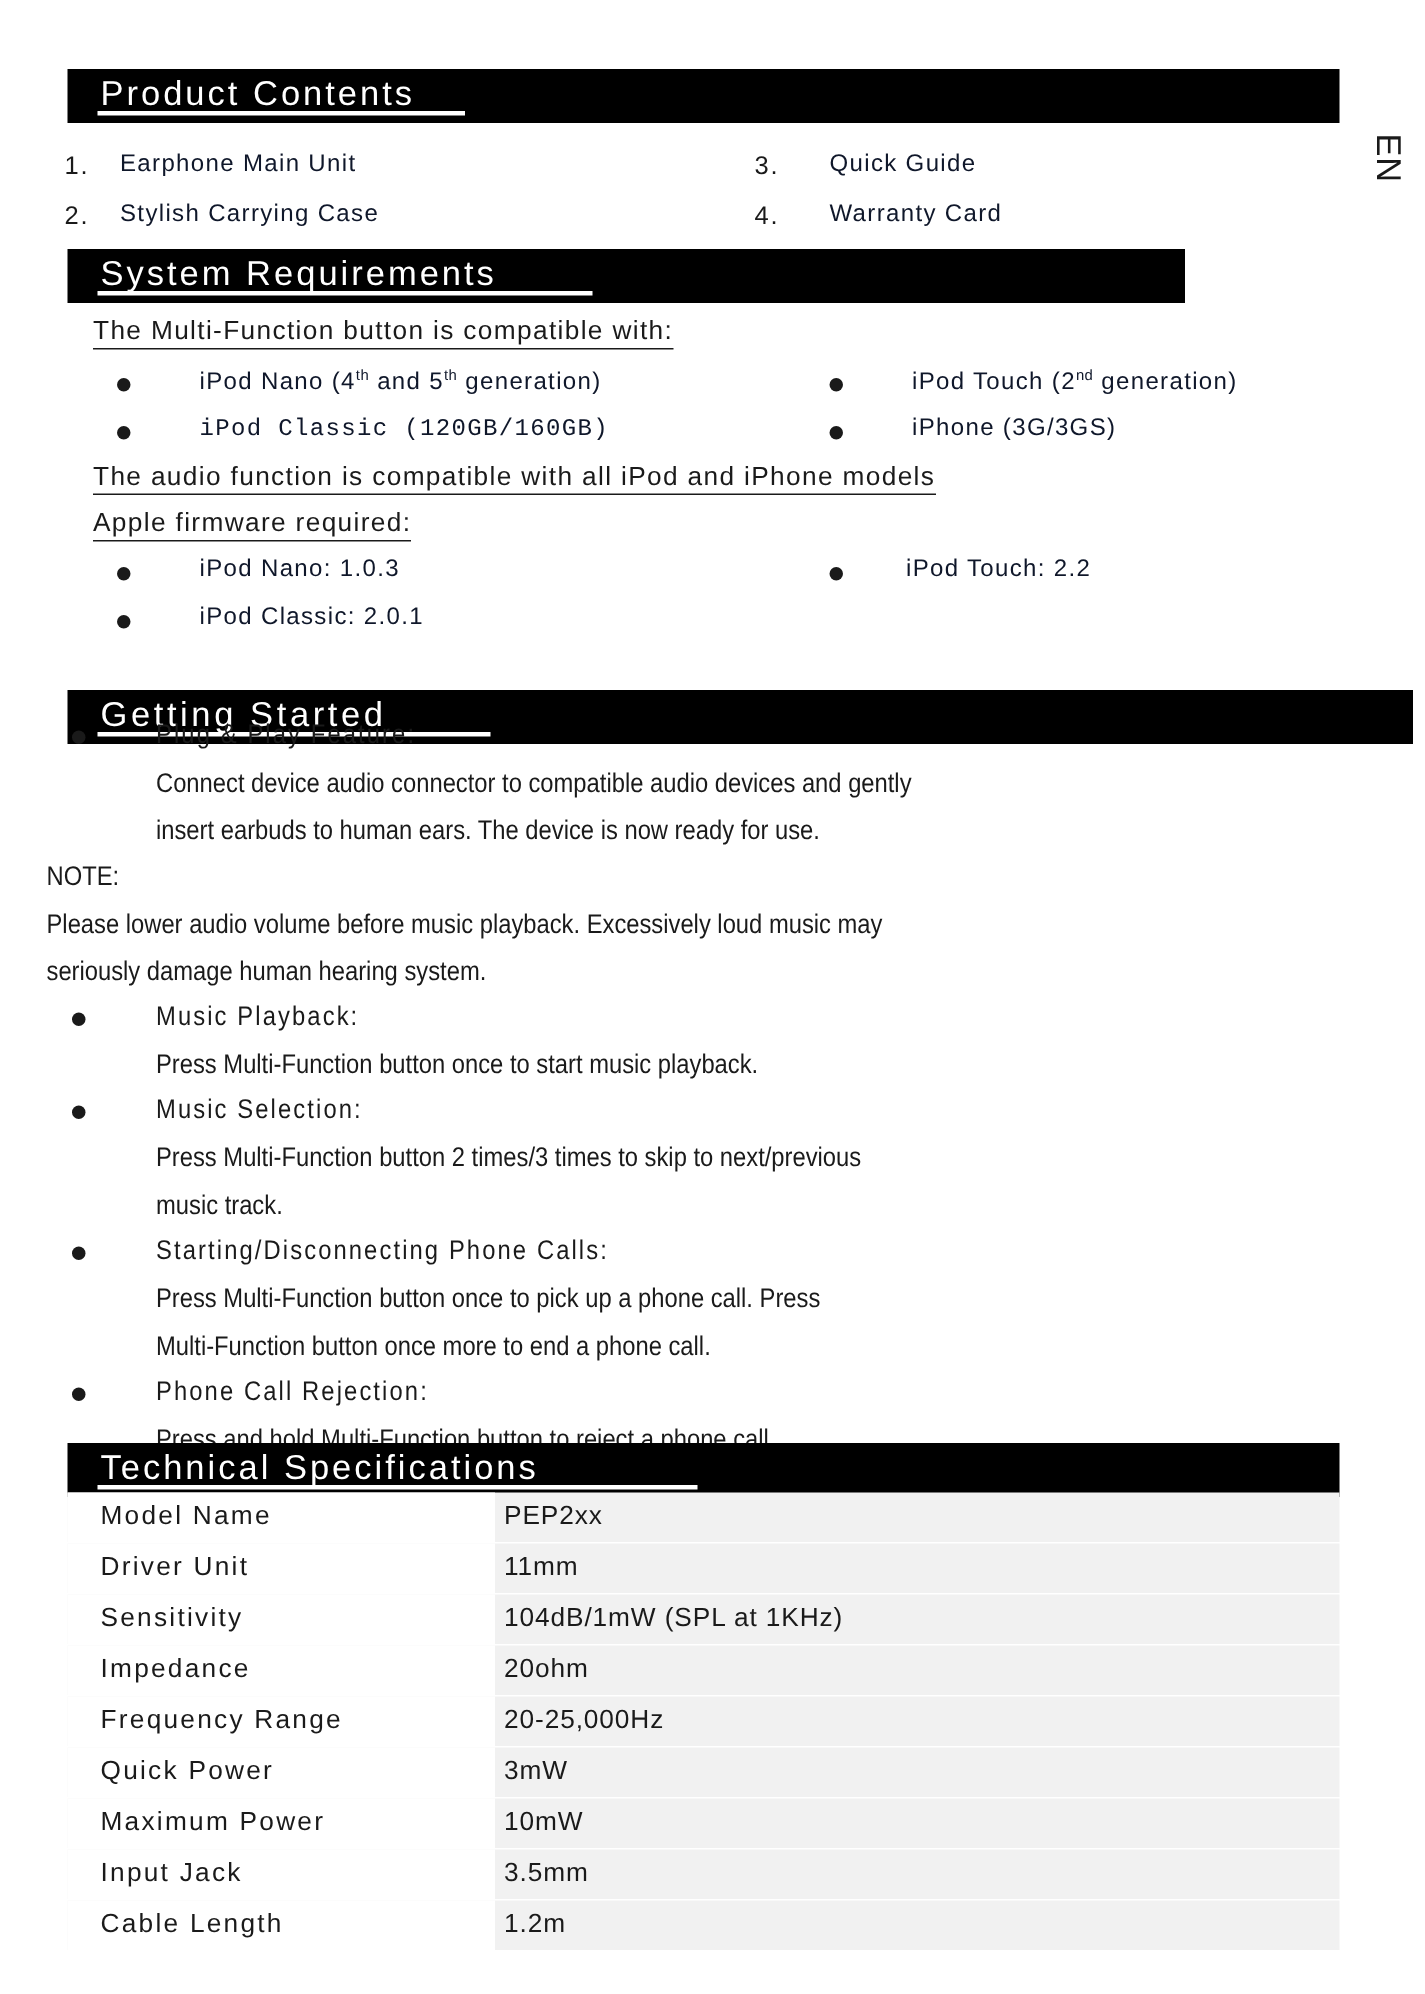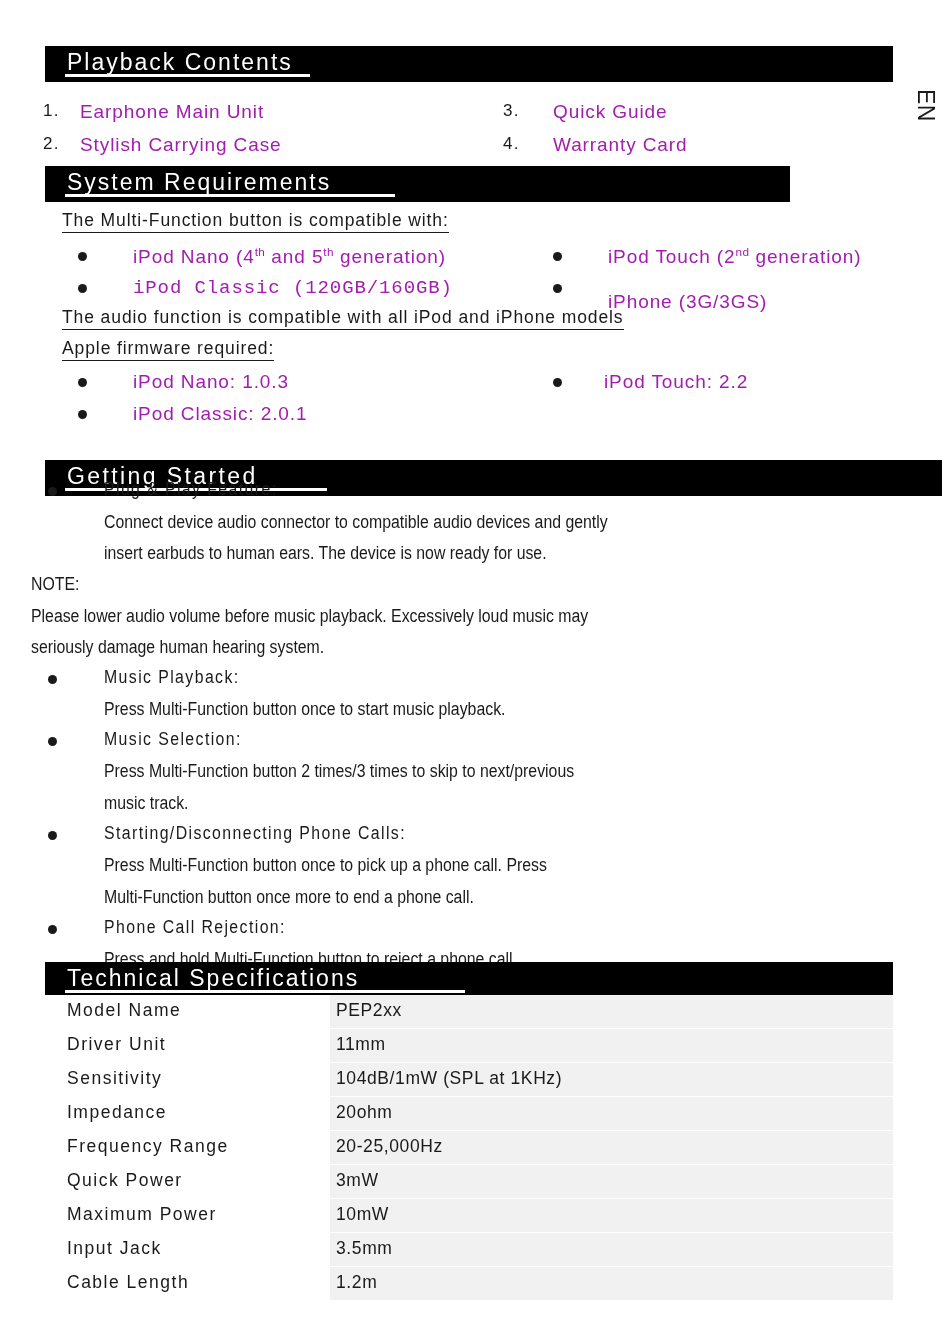--- a/index.html
+++ b/index.html
@@ -56,24 +56,24 @@
     position: absolute;
     left: 20px;
     bottom: 5px;
     height: 3px;
     background: #ffffff;
   }
 
   
   .txt {
     position: absolute;
-    font-size: 19px;
+    font-size: 16px;
     letter-spacing: 0.9px;
     white-space: nowrap;
-    color: #a21caf;
+    color: #0f172a;
   }
   .num { position: absolute; font-size: 17px; letter-spacing: 1.2px; }
 
   
   .uline {
     position: absolute;
     font-size: 17.5px;
     letter-spacing: 0.9px;
     white-space: nowrap;
     color: #1a1a1a;
@@ -150,21 +150,21 @@
   }
 </style>
 </head>
 <body>
 
 <div class="page">
 
   <div class="en-marker">EN</div>
 
   <div class="bar" style="left:45px; top:46px; width:848px;">
-    <div class="bar-title">Playback Contents</div>
+    <div class="bar-title">Product Contents</div>
     <div class="bar-underline" style="width:245px;"></div>
   </div>
 
   <div class="num" style="left:43px; top:101px;">1.</div>
   <div class="txt" style="left:80px; top:101px;">Earphone Main Unit</div>
 
   <div class="num" style="left:43px; top:134px;">2.</div>
   <div class="txt" style="left:80px; top:134px;">Stylish Carrying Case</div>
 
   <div class="num" style="left:503px; top:101px;">3.</div>
@@ -183,21 +183,21 @@
   <div class="bullet" style="left:78px; top:252px;"></div>
   <div class="txt" style="left:133px; top:245px;">iPod Nano (4<sup>th</sup> and 5<sup>th</sup> generation)</div>
 
   <div class="bullet" style="left:78px; top:284px;"></div>
   <div class="txt" style="left:133px; top:277px;font-family:Liberation Mono, monospace;">iPod Classic (120GB/160GB)</div>
 
   <div class="bullet" style="left:553px; top:252px;"></div>
   <div class="txt" style="left:608px; top:245px;">iPod Touch (2<sup>nd</sup> generation)</div>
 
   <div class="bullet" style="left:553px; top:284px;"></div>
-  <div class="txt" style="left:608px; top:291px;">iPhone (3G/3GS)</div>
+  <div class="txt" style="left:608px; top:277px;">iPhone (3G/3GS)</div>
 
   <div class="uline" style="left:62px; top:307px;">The audio function is compatible with all iPod and iPhone models</div>
 
   <div class="uline" style="left:62px; top:338px;">Apple firmware required:</div>
 
   <div class="bullet" style="left:78px; top:378px;"></div>
   <div class="txt" style="left:133px; top:371px;">iPod Nano: 1.0.3</div>
 
   <div class="bullet" style="left:78px; top:410px;"></div>
   <div class="txt" style="left:133px; top:403px;">iPod Classic: 2.0.1</div>

